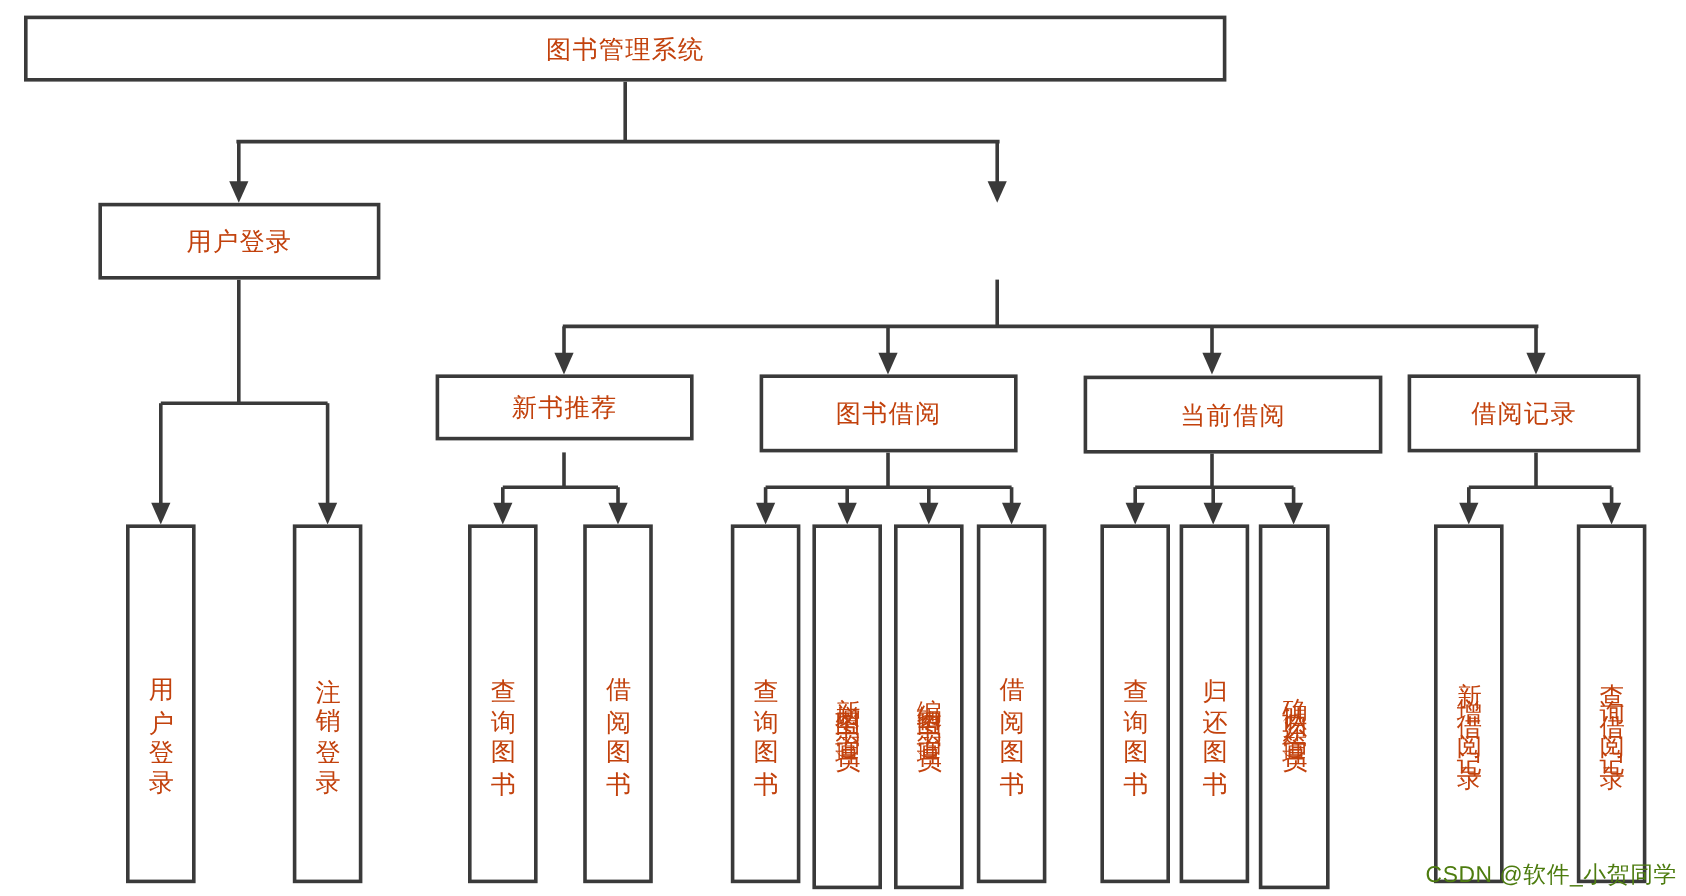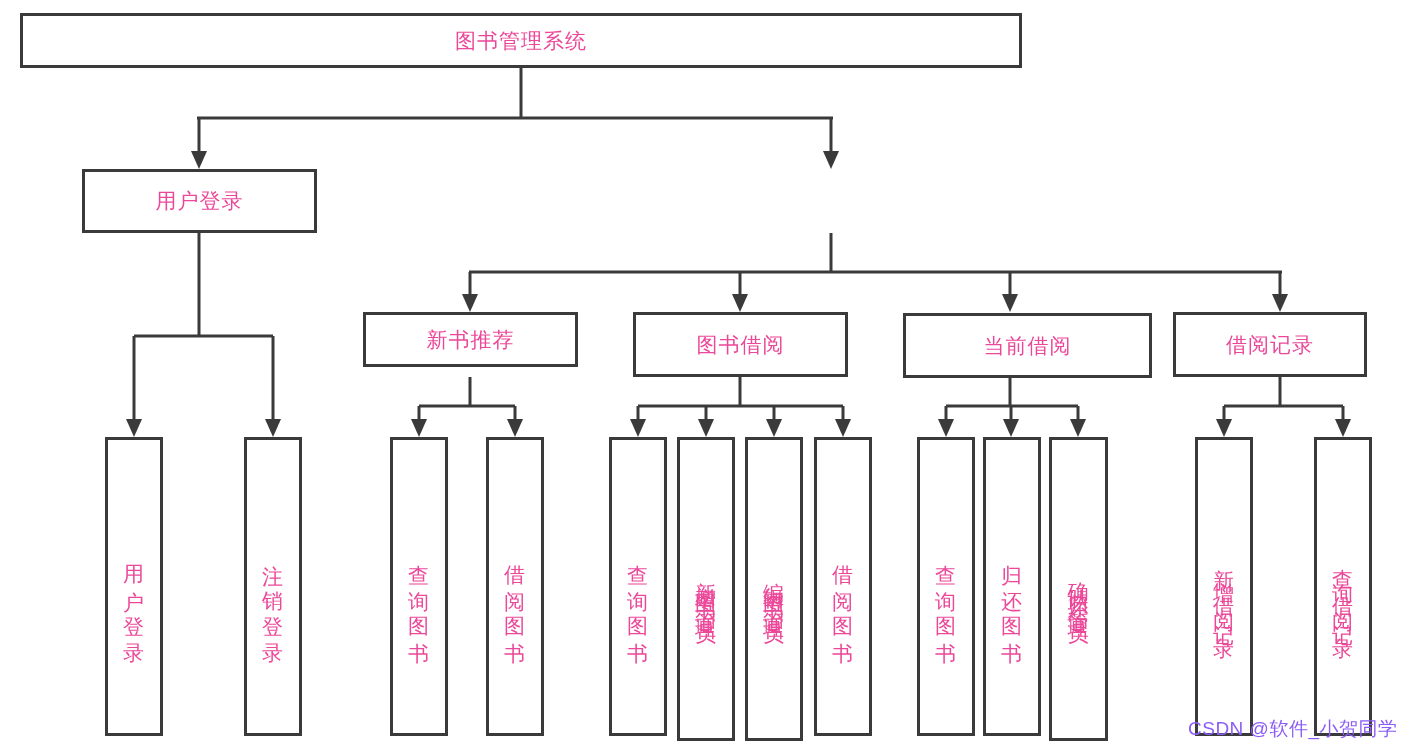--- a/index.html
+++ b/index.html
@@ -22,21 +22,21 @@
     height: 747px;
   }
   .node {
     position: absolute;
     box-sizing: border-box;
     border: 3px solid #3a3a3a;
     background: #ffffff;
     display: flex;
     align-items: center;
     justify-content: center;
-    color: #ec4899;
+    color: #c2410c;
   }
   .hbox {
     font-size: 21px;
     letter-spacing: 1px;
     white-space: nowrap;
   }
   .vbox {
     font-size: 21px;
   }
   .vbox .vlabel {
@@ -46,21 +46,21 @@
     white-space: nowrap;
   }
   .ls-a .vlabel { letter-spacing: 26px; margin-top: 26px; }
   .ls-b .vlabel { letter-spacing: 14px; margin-top: 14px; }
   .ls-c .vlabel { letter-spacing: 6px;  margin-top: 6px;  }
   #watermark {
     position: absolute;
     left: 1188px;
     top: 716px;
     font-size: 19px;
-    color: #8b5cf6;
+    color: #4d7c0f;
     white-space: nowrap;
     z-index: 10;
     letter-spacing: 0.5px;
   }
   line.conn { stroke: #3a3a3a; stroke-width: 3; }
   polygon.arrow { fill: #3a3a3a; }
 </style>
 </head>
 <body>
 

